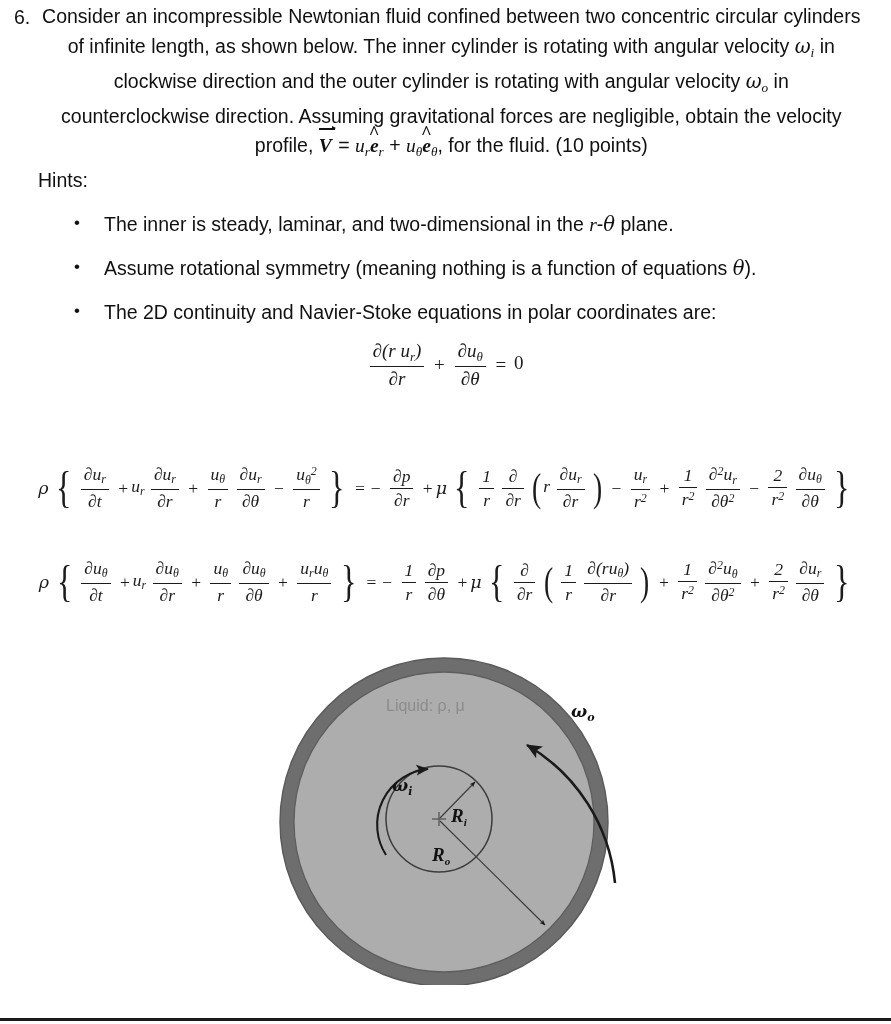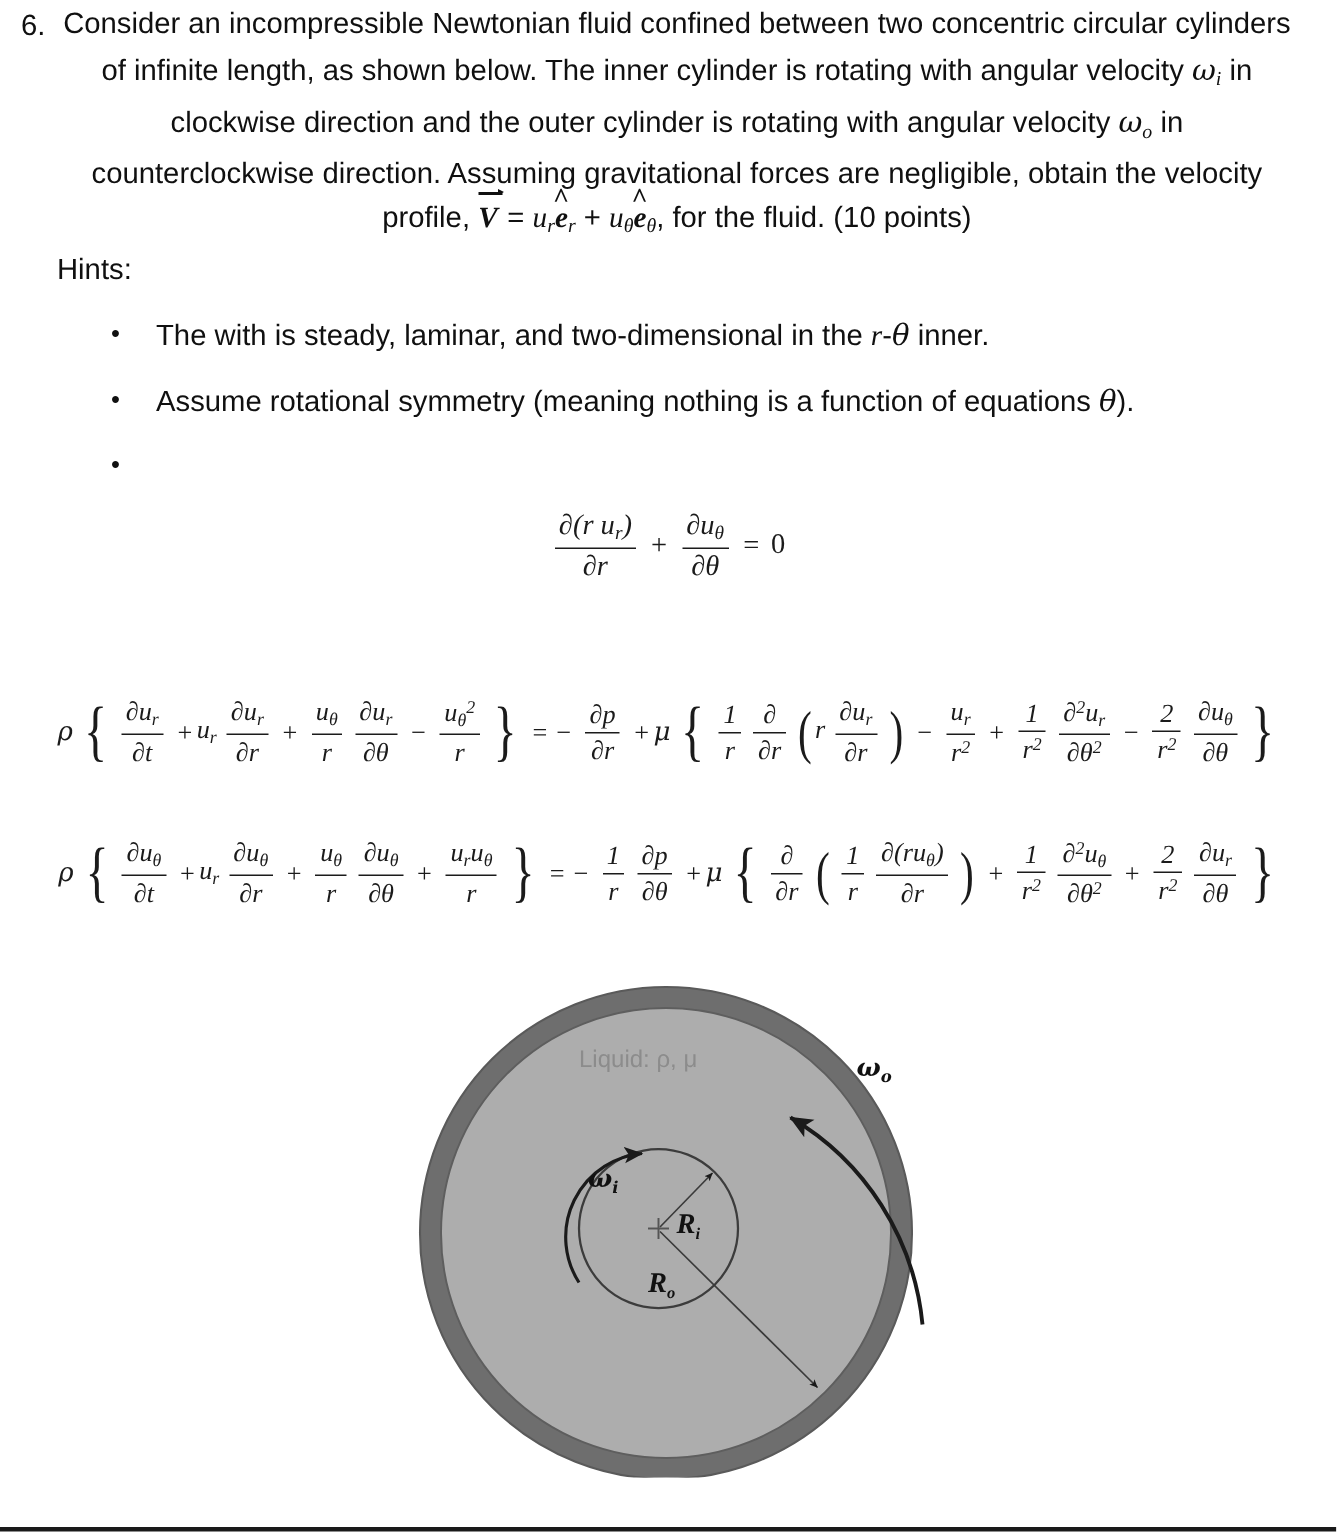--- a/index.html
+++ b/index.html
@@ -209,27 +209,27 @@
     <div class="q-num">6.</div>
     <div class="q-body">
       <span>Consider an incompressible Newtonian fluid confined between two concentric circular cylinders of infinite length, as shown below. The inner cylinder is rotating with angular velocity </span><span class="mu-sym">ω</span><sub class="s">i</sub><span> in clockwise direction and the outer cylinder is rotating with angular velocity </span><span class="mu-sym">ω</span><sub class="s">o</sub><span> in counterclockwise direction. Assuming gravitational forces are negligible, obtain the velocity profile, </span><span class="vecV">V</span><span class="up"> = </span><span class="mi">u</span><sub class="s">r</sub><span class="ehat">e</span><sub class="s">r</sub><span class="up"> + </span><span class="mi">u</span><sub class="s">θ</sub><span class="ehat">e</span><sub class="s">θ</sub><span>, for the fluid. (10 points)</span>
     </div>
   </div>
 
   <div class="hints-label">Hints:</div>
 
   <ul class="hint-list">
     <li>
-      <span class="bullet">•</span><span>The with is steady, laminar, and two-dimensional in the </span><span class="mi">r</span><span>-</span><span class="mu-sym">θ</span><span> inner.</span>
+      <span class="bullet">•</span><span>The inner is steady, laminar, and two-dimensional in the </span><span class="mi">r</span><span>-</span><span class="mu-sym">θ</span><span> plane.</span>
     </li>
     <li>
       <span class="bullet">•</span><span>Assume rotational symmetry (meaning nothing is a function of equations </span><span class="mu-sym">θ</span><span>).</span>
     </li>
     <li>
-      <span class="bullet">•</span>
+      <span class="bullet">•</span><span>The 2D continuity and Navier-Stoke equations in polar coordinates are:</span>
     </li>
   </ul>
 
   <div class="eq" id="eq-continuity">
     <span class="frac">
       <span class="num">∂(<span class="it">r u</span><sub class="s">r</sub>)</span>
       <span class="den">∂<span class="it">r</span></span>
     </span>
     <span class="op">+</span>
     <span class="frac">

